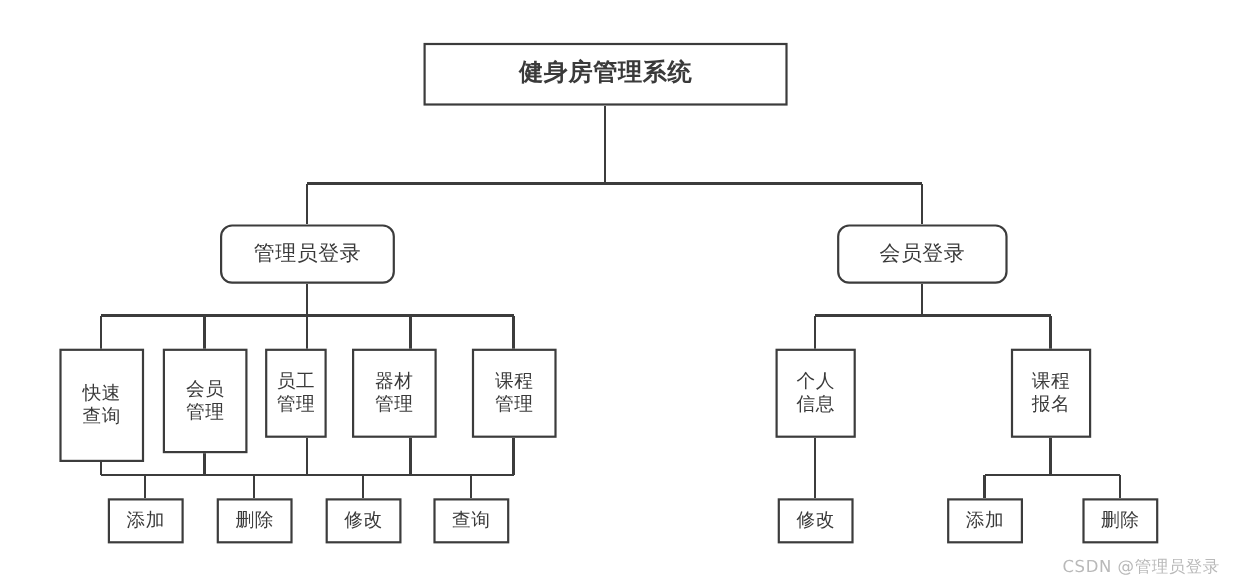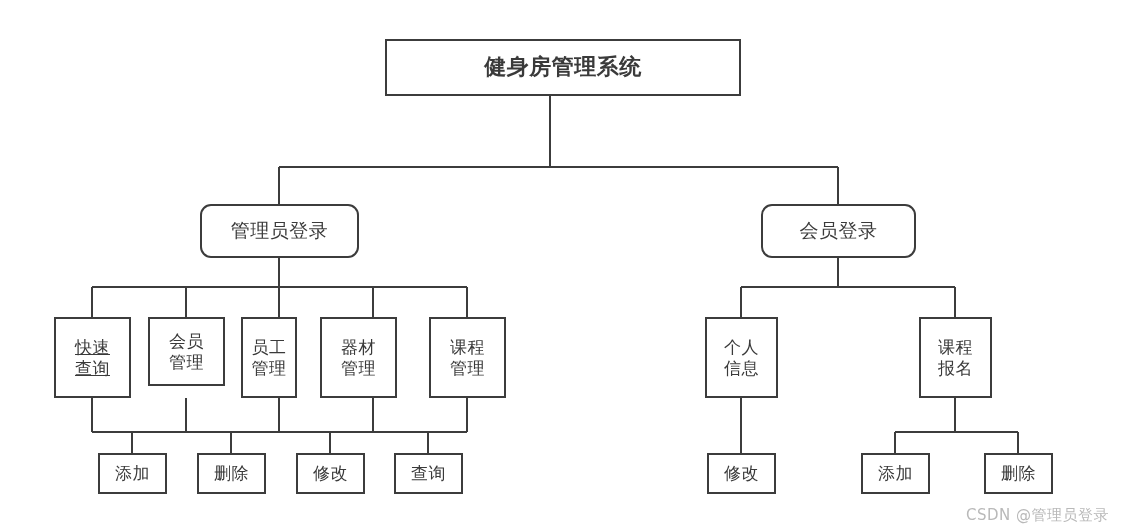--- a/index.html
+++ b/index.html
@@ -107,37 +107,37 @@
 
       <path d="M741,398 L741,453"></path>
 
       <path d="M955,398 L955,432"></path>
       <path d="M895,432 L1018,432"></path>
       <path d="M895,432 L895,453"></path>
       <path d="M1018,432 L1018,453"></path>
     </g>
   </svg>
 
-  <div class="node root" style="left:385px; top:39px; width:356px; height:57px;">
+  <div class="node root" style="left:385px; top:39px; width:331px; height:57px;">
     <span class="label">健身房管理系统</span>
   </div>
 
   <div class="node branch" style="left:200px; top:204px; width:159px; height:54px;">
     <span class="label">管理员登录</span>
   </div>
 
   <div class="node branch" style="left:761px; top:204px; width:155px; height:54px;justify-content:center;">
     <span class="label">会员登录</span>
   </div>
 
-  <div class="node module" style="left:54px; top:317px; width:77px; height:81px;text-decoration:underline;">
+  <div class="node module" style="left:54px; top:317px; width:77px; height:103px;">
     <span class="label">快速
 查询</span>
   </div>
-  <div class="node module" style="left:148px; top:317px; width:77px; height:69px;">
+  <div class="node module" style="left:148px; top:317px; width:77px; height:95px;">
     <span class="label">会员
 管理</span>
   </div>
   <div class="node module" style="left:241px; top:317px; width:56px; height:81px;">
     <span class="label">员工
 管理</span>
   </div>
   <div class="node module" style="left:320px; top:317px; width:77px; height:81px;">
     <span class="label">器材
 管理</span>

